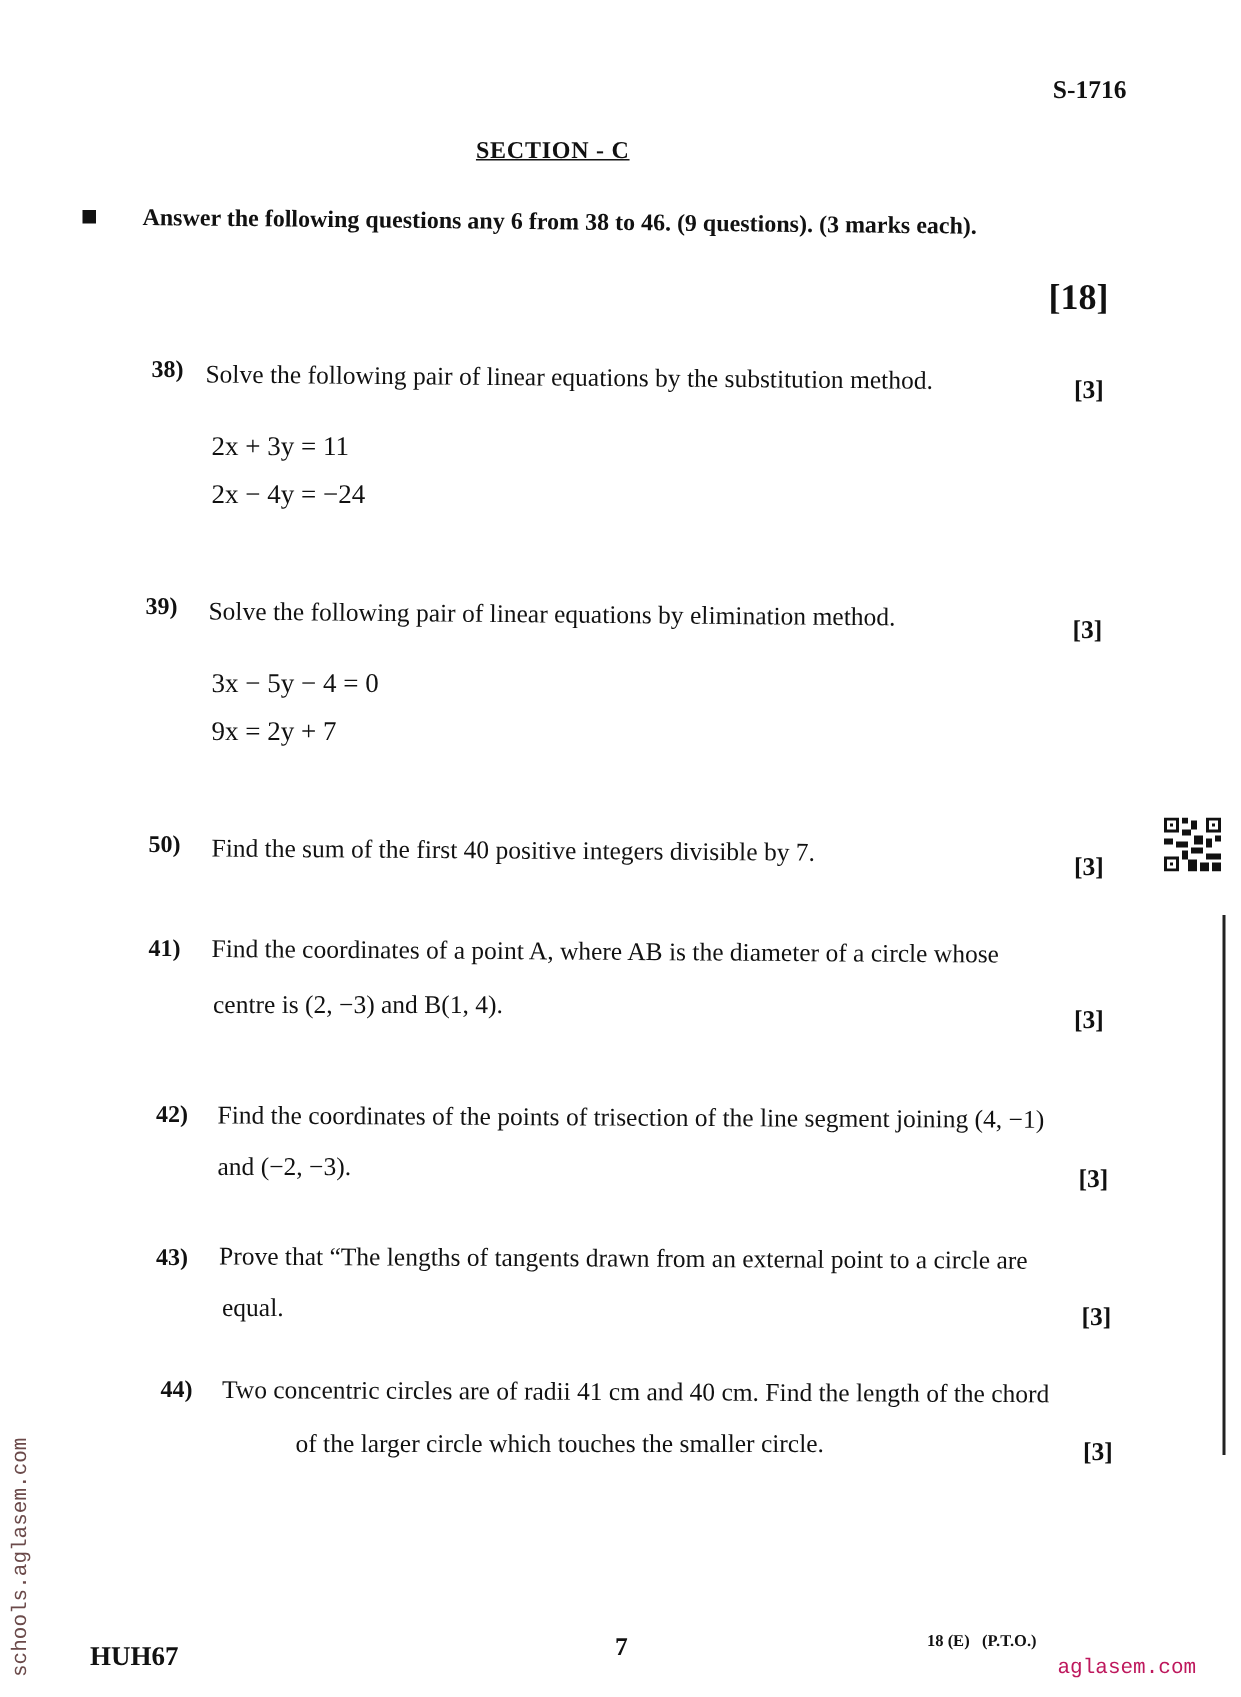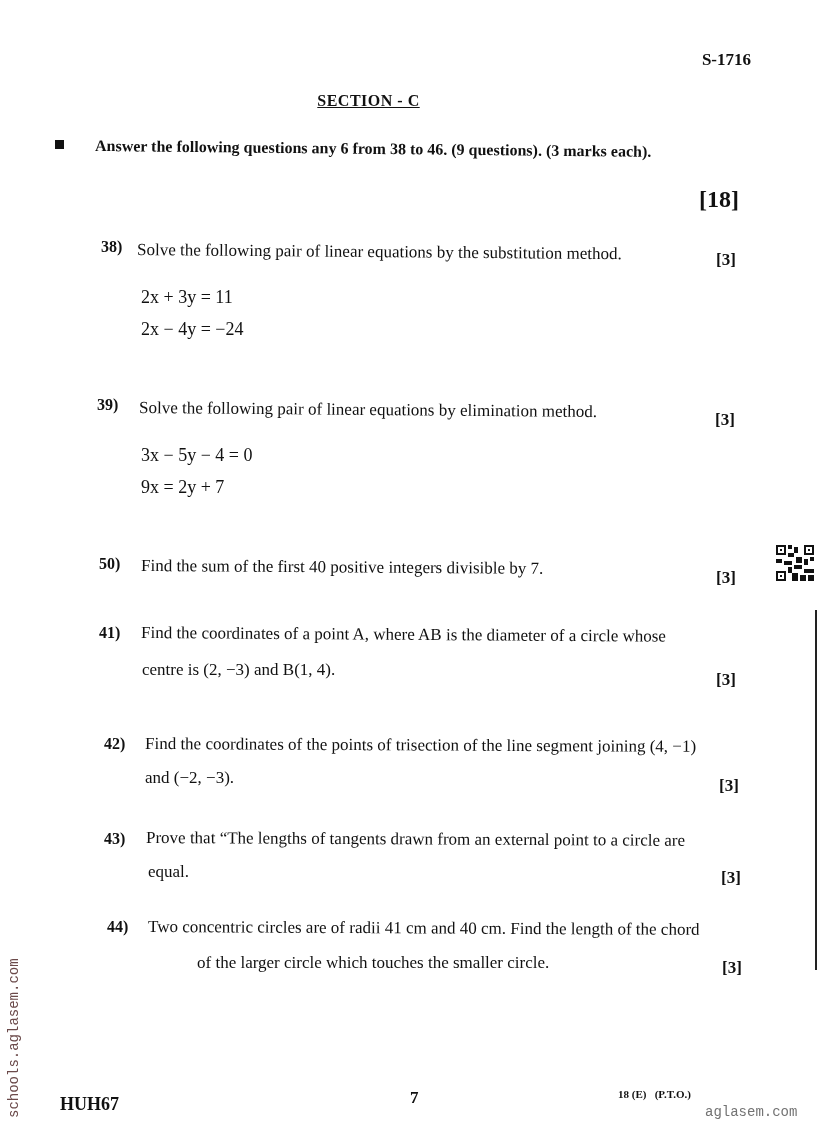--- a/index.html
+++ b/index.html
@@ -14,21 +14,21 @@
     .bullet { left: 55px; top: 140px; width: 9px; height: 9px; background: #111; }
     .instruction { left: 95px; top: 137px; font-weight: bold; font-size: 16px; transform: rotate(0.6deg); transform-origin: left center; }
     .total { right: 88px; top: 186px; font-weight: bold; font-size: 24px; }
     .qnum { font-weight: bold; font-size: 16px; }
     .qtext { font-size: 17px; }
     .marks { font-weight: bold; font-size: 17px; }
     .eq { font-size: 18px; }
     .footer-code { left: 60px; top: 1094px; font-weight: bold; font-size: 18px; }
     .footer-page { left: 410px; top: 1088px; font-weight: bold; font-size: 17px; }
     .footer-right { left: 618px; top: 1088px; font-weight: bold; font-size: 11px; }
-    .wm-bottom { left: 705px; top: 1104px; font-family: "Liberation Mono", monospace; font-size: 14px; color: #737373; }
+    .wm-bottom { left: 705px; top: 1104px; font-family: "Liberation Mono", monospace; font-size: 14px; color: #be185d; }
     .wm-side { left: 6px; top: 1118px; font-family: "Liberation Mono", monospace; font-size: 14px; color: #6b4a4a; transform: rotate(-90deg); transform-origin: left top; white-space: nowrap; }
     .qr { left: 776px; top: 545px; width: 38px; height: 36px; }
     .vline { left: 815px; top: 610px; width: 1.5px; height: 360px; background: #222; }
   </style>
 </head>
 <body>
 
 <div class="abs code">S-1716</div>
 <div class="abs section"><span>SECTION - C</span></div>
 <div class="abs bullet"></div>

